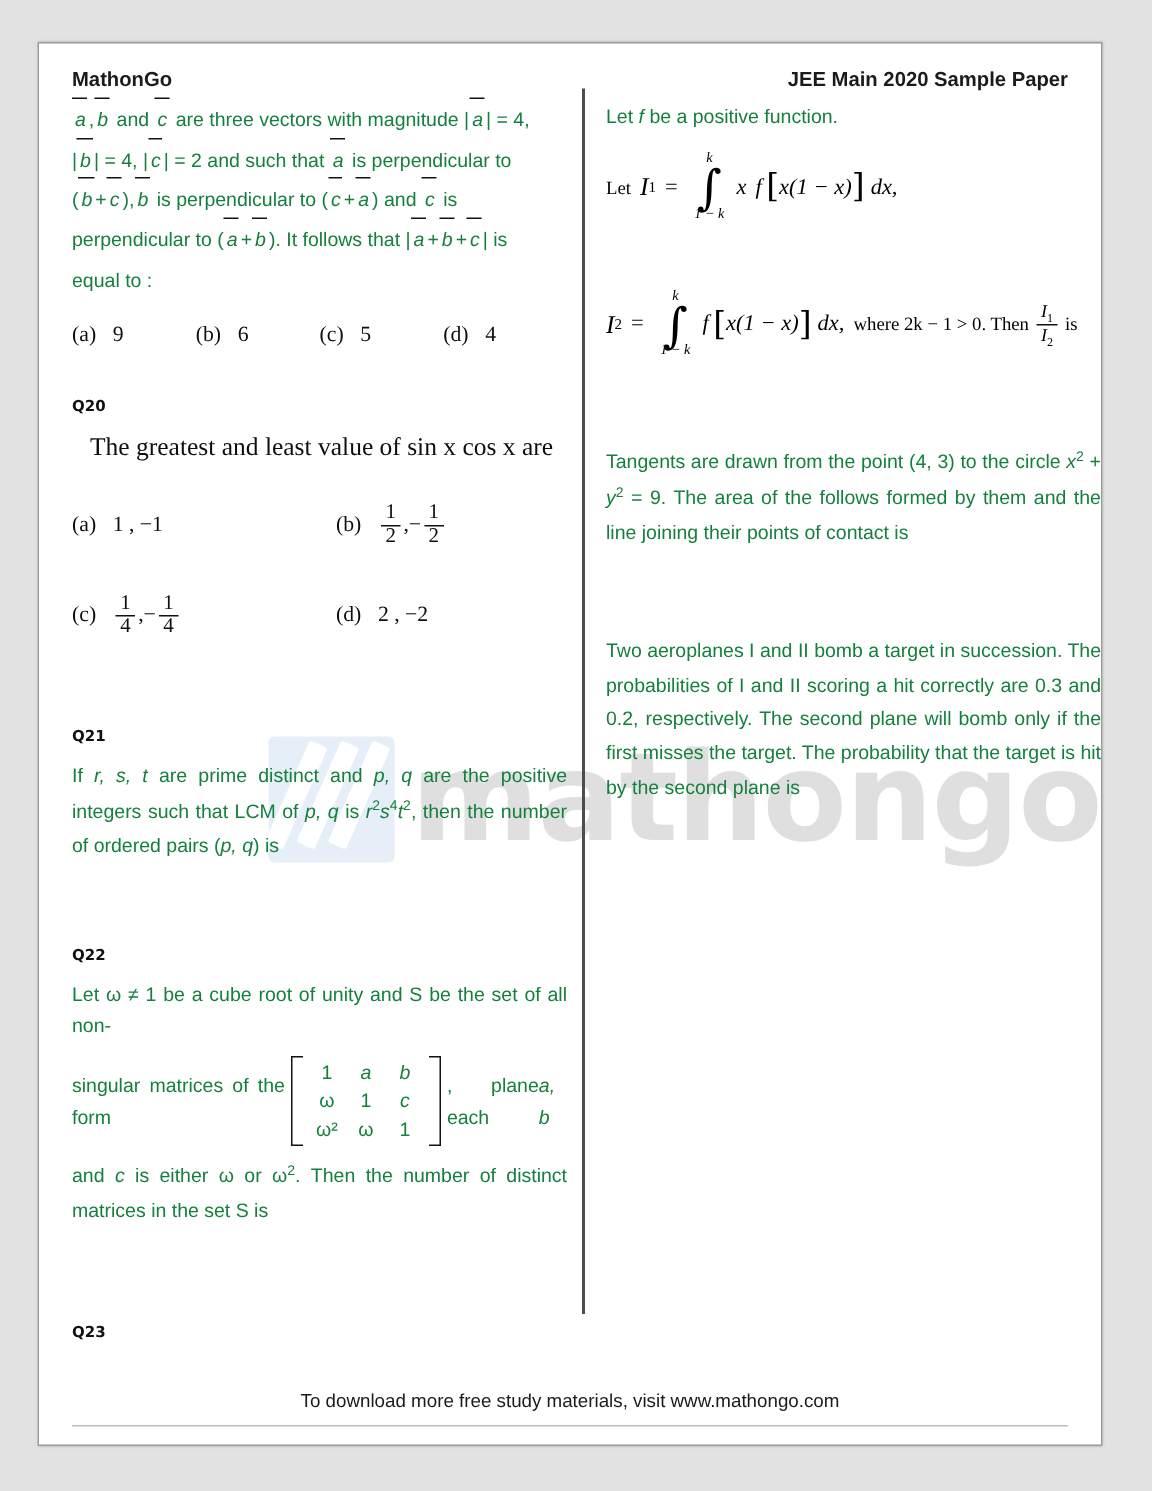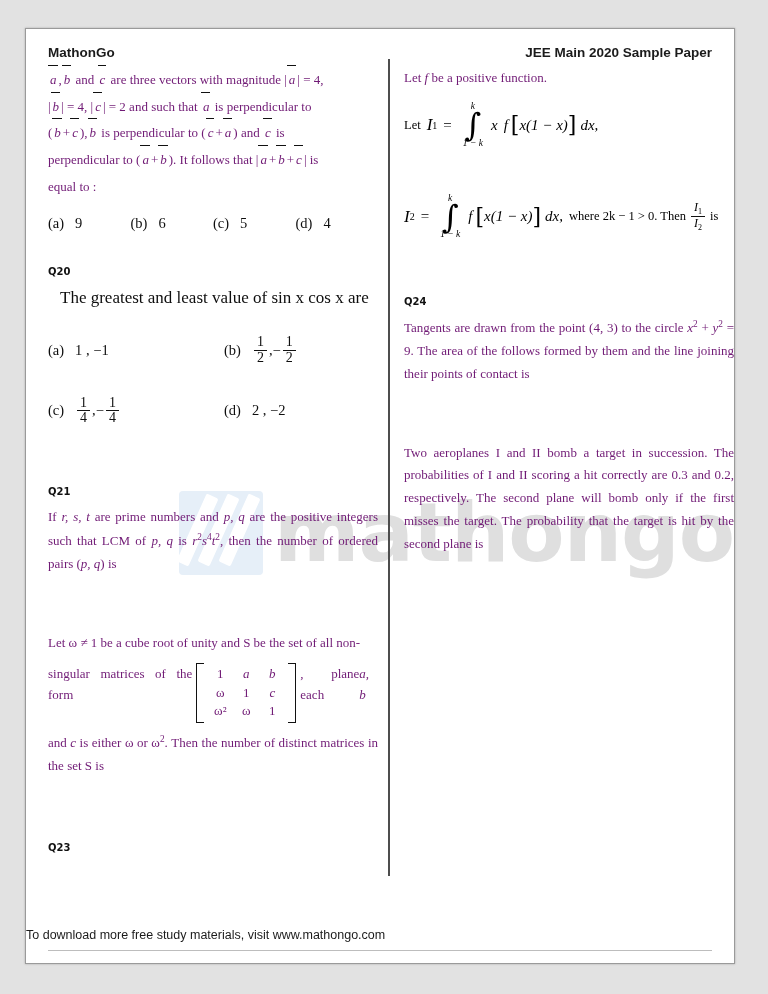--- a/index.html
+++ b/index.html
@@ -110,23 +110,23 @@
 
   
   .qlabel {
     font-family: "DejaVu Sans", sans-serif;
     font-size: 10px;
     font-weight: bold;
     color: #111;
     margin: 0 0 9px 0;
   }
   .ptext {
-    font-family: Liberation Serif, serif;
+    font-family: Liberation Sans, sans-serif;
     font-size: 13px;
-    color: #701a75;
+    color: #15803d;
     line-height: 1.62;
     margin: 0;
     text-align: justify;
   }
   .ptext.wide { line-height: 2.05; }
   .ptext.loose { line-height: 1.75; }
   .spacer-md { height: 24px; }
   .spacer-lg { height: 34px; }
 
   .bigq {
@@ -235,20 +235,21 @@
     line-height: 1.45;
   }
   .mgrid span { font-style: italic; }
   .mgrid span.up { font-style: normal; }
 
   
   .footer {
     position: absolute;
     left: 0; right: 0;
     bottom: 20px;
+    text-align: center;
     z-index: 3;
   }
   .footer-text {
     font-family: "Liberation Sans", sans-serif;
     font-size: 12.5px;
     color: #1b1b1b;
   }
   .footer-rule {
     position: absolute;
     left: 22px; right: 22px;
@@ -364,33 +365,34 @@
         <span class="tag">(d)</span>
         <span>2 , −2</span>
       </div>
     </div>
 
     <div class="spacer-lg"></div>
     <div style="height:26px"></div>
 
     <div class="qlabel">Q21</div>
     <div class="ptext loose">
-      <span>If </span><span class="it">r, s, t</span><span> are prime numbers and </span><span class="it">p, q</span><span> are the positive integers</span>
+      <span>If </span><span class="it">r, s, t</span><span> are prime distinct and </span><span class="it">p, q</span><span> are the positive integers</span>
       <span>such that LCM of </span><span class="it">p, q</span><span> is </span><span class="it">r</span><sup class="en">2</sup><span class="it">s</span><sup class="en">4</sup><span class="it">t</span><sup class="en">2</sup><span>, then the number of ordered</span>
       <span>pairs (</span><span class="it">p, q</span><span>) is</span>
     </div>
 
     <div class="spacer-lg"></div>
     <div style="height:22px"></div>
 
+    <div class="qlabel">Q22</div>
     <div class="ptext">
       <span>Let </span><span>ω ≠ 1</span><span> be a cube root of unity and S be the set of all non-</span>
     </div>
 
-    <div class="ptext" style="margin-top:10px; display:flex; flex-wrap:nowrap;">
+    <div class="ptext" style="margin-top:10px; display:flex; align-items:center; flex-wrap:nowrap;">
       <span>singular matrices of the form</span>
       <span class="matrix-inline">
         <span class="brkt l"></span>
         <span class="mgrid">
           <span class="up">1</span>
           <span>a</span>
           <span>b</span>
           <span class="up">ω</span>
           <span class="up">1</span>
           <span>c</span>
@@ -459,21 +461,20 @@
       <span class="frac sm" style="margin:0 5px;">
         <span class="num"><span class="it">I</span><sub style="font-size:8px">1</sub></span>
         <span class="den"><span class="it">I</span><sub style="font-size:8px">2</sub></span>
       </span>
       <span style="font-size:12.5px;">is</span>
     </div>
 
     <div class="spacer-lg"></div>
     <div style="height:22px"></div>
 
-    <div class="qlabel">Q24</div>
     <div class="ptext loose">
       <span>Tangents are drawn from the point (4, 3) to the circle </span><span class="it">x</span><sup class="en">2</sup><span> + </span><span class="it">y</span><sup class="en">2</sup><span> = 9.</span>
       <span>The area of the follows formed by them and the line joining</span>
       <span>their points of contact is</span>
     </div>
 
     <div class="spacer-lg"></div>
     <div style="height:22px"></div>
 
     <div class="ptext loose">Two aeroplanes I and II bomb a target in succession. The probabilities of I and II scoring a hit correctly are 0.3 and 0.2, respectively. The second plane will bomb only if the first misses the target. The probability that the target is hit by the second plane is</div>

